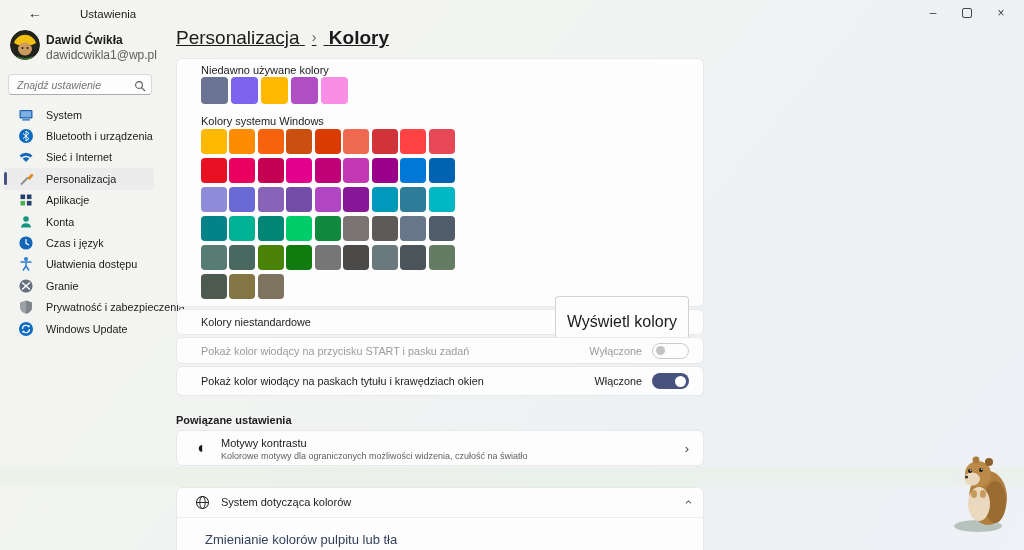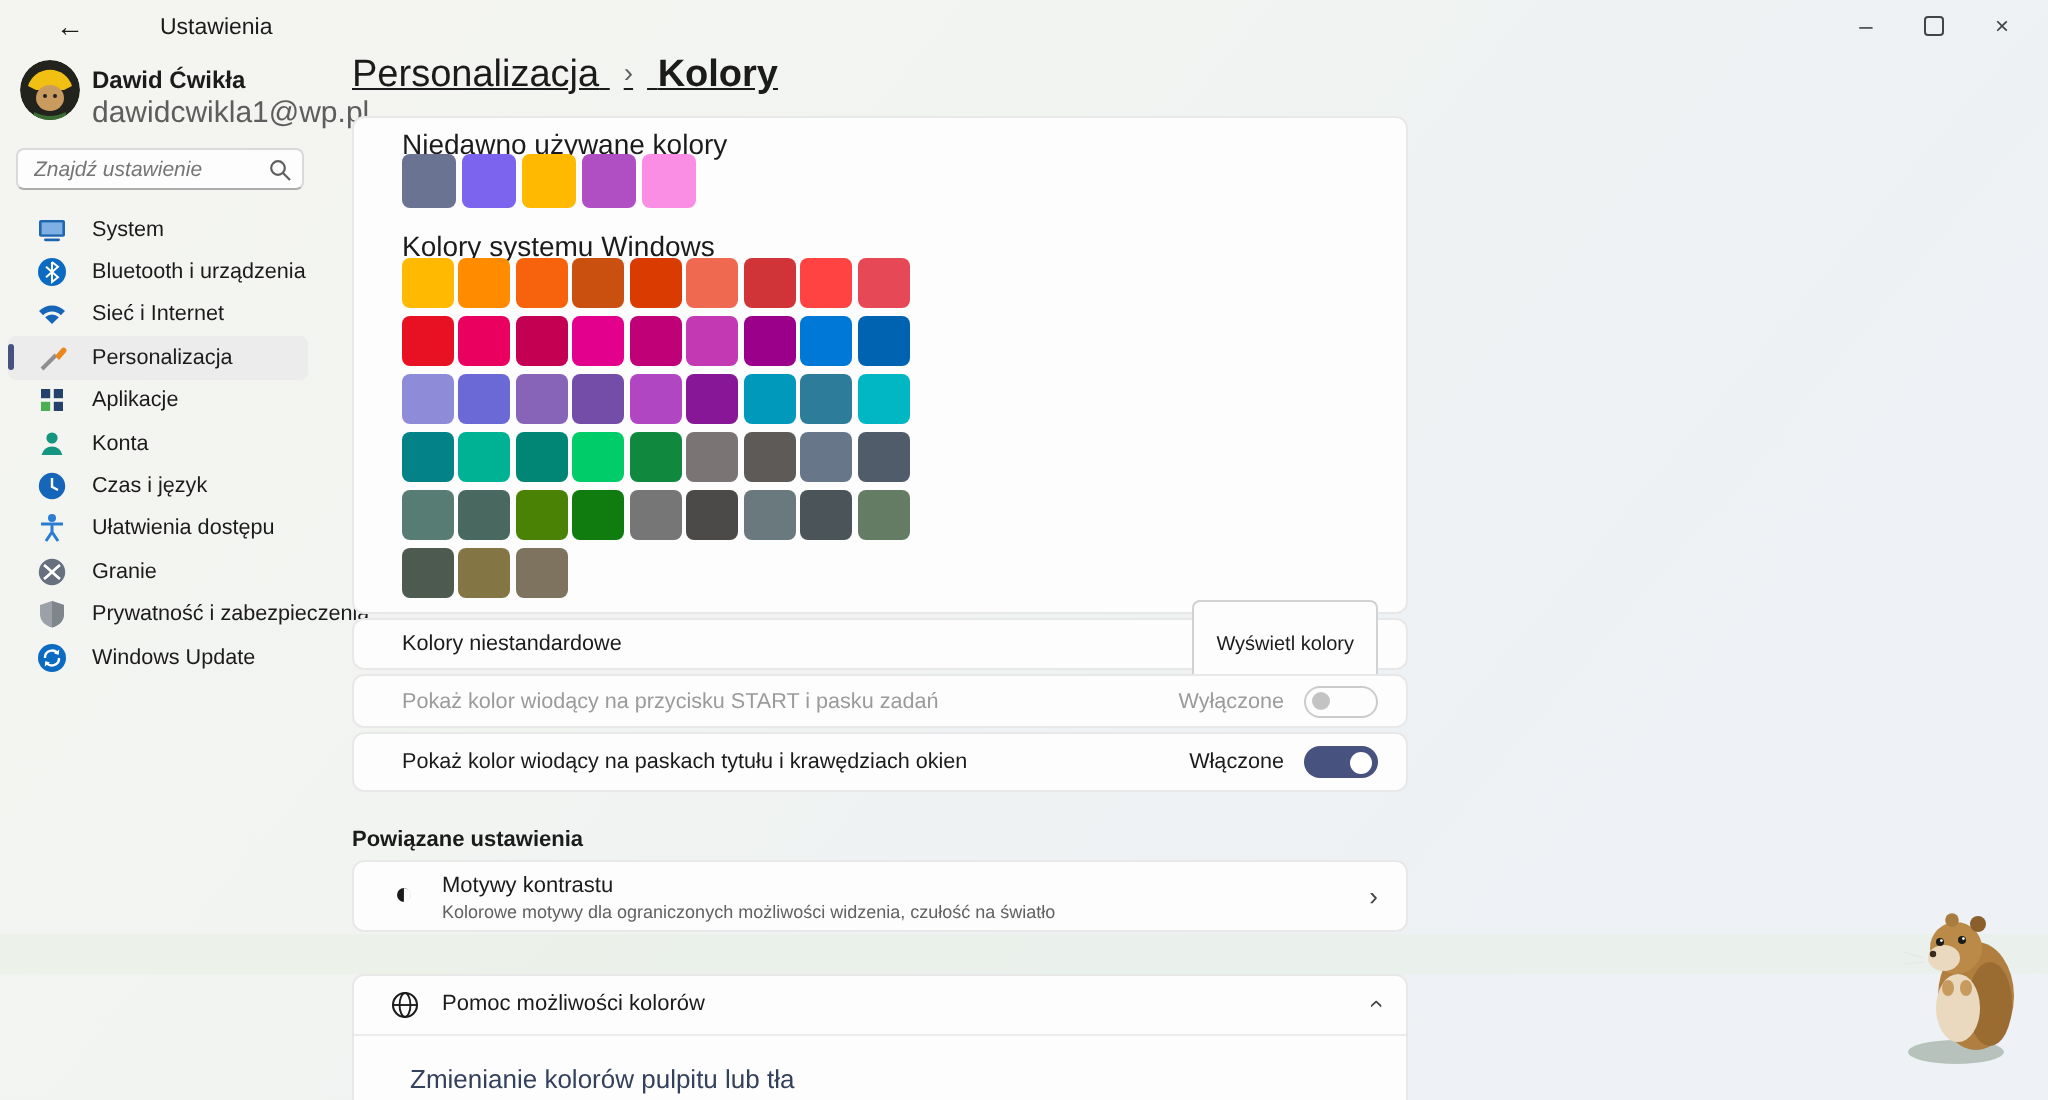--- a/index.html
+++ b/index.html
@@ -12,21 +12,21 @@
   
   .back{position:absolute;left:28px;top:5px;font-size:14px;color:#1b1b1b;cursor:default;}
   .win-title{position:absolute;left:80px;top:8px;font-size:11.5px;}
   .caption{position:absolute;right:6px;top:0;display:flex;}
   .cap-btn{width:34px;height:26px;display:flex;align-items:center;justify-content:center;font-size:12px;color:#444;}
   .max-glyph{width:8px;height:8px;border:1.1px solid #444;border-radius:2px;display:inline-block;}
 
   
   .avatar{position:absolute;left:10px;top:30px;width:30px;height:30px;border-radius:50%;overflow:hidden;}
   .user-name{position:absolute;left:46px;top:33px;font-size:12px;font-weight:bold;}
-  .user-email{position:absolute;left:46px;top:48px;font-size:15px;color:#5d5d5d;}
+  .user-email{position:absolute;left:46px;top:48px;font-size:12px;color:#5d5d5d;}
   .search{position:absolute;left:8px;top:74px;width:142px;height:19px;background:#fdfdfd;
     border:1px solid #d9d9d9;border-bottom-color:#adadad;border-radius:4px;}
   .search input{position:absolute;left:6px;top:1px;width:112px;height:15px;border:0;outline:0;background:transparent;
     font-size:10.5px;color:#454545;font-family:inherit;font-style:italic;}
   .search .icon{position:absolute;right:5px;top:3px;}
   .nav{position:absolute;left:4px;top:104px;width:150px;}
   .nav-item{position:relative;height:21.4px;display:flex;align-items:center;border-radius:4px;}
   .nav-item .icon{width:16px;height:16px;margin-left:14px;display:inline-flex;}
   .nav-label{margin-left:12px;font-size:10.8px;white-space:nowrap;}
   .nav-item.selected{background:#ECECEC;}
@@ -34,34 +34,34 @@
 
   
   .breadcrumb{position:absolute;left:176px;top:27px;font-size:19px;text-decoration:underline;}
   .crumb-parent{font-weight:400;color:#1b1b1b;}
   .crumb-sep{color:#5f5f5f;font-size:14px;margin:0 7px;position:relative;top:-2px;}
   .crumb-current{font-weight:700;}
 
   .card{position:absolute;left:176px;width:528px;background:#FDFDFD;border:1px solid #E8E8E8;
     border-radius:6px;box-sizing:border-box;}
   #card-colors{top:58px;height:249px;}
-  .section-label{position:absolute;left:24px;font-size:14px;color:#1b1b1b;}
+  .section-label{position:absolute;left:24px;font-size:11px;color:#1b1b1b;}
   .swatch-row{position:absolute;left:24px;display:flex;gap:3px;}
   .swatch-grid{position:absolute;left:24px;width:260px;display:flex;flex-wrap:wrap;gap:4px 2.8px;}
   .swatch{border-radius:4px;}
   .swatch.recent{width:27px;height:27px;}
   .swatch.sys{width:25.7px;height:25px;}
 
   .row-card{display:flex;align-items:center;}
   #card-custom{top:309px;height:26px;}
   #card-start{top:337px;height:27px;justify-content:space-between;}
   #card-titlebars{top:366px;height:30px;}
   .row-label{margin-left:24px;font-size:10.8px;}
   .row-right{margin-left:auto;margin-right:14px;display:flex;align-items:center;gap:10px;}
-  .btn{font-size:10px;padding:16px 11px;background:#FDFDFD;border:1px solid #D2D2D2;border-bottom-color:#bdbdbd;
+  .btn{font-size:16px;padding:16px 11px;background:#FDFDFD;border:1px solid #D2D2D2;border-bottom-color:#bdbdbd;
     border-radius:4px;color:#1b1b1b;}
   .state-label{font-size:10.8px;margin-left:32px;}
   .disabled .row-label,.disabled .state-label{color:#9b9b9b;}
   .toggle{position:relative;width:37px;height:16px;border-radius:9px;box-sizing:border-box;}
   .toggle.on{background:#47527F;}
   .toggle.on .knob{position:absolute;right:3px;top:2.5px;width:11px;height:11px;border-radius:50%;background:#fff;}
   .toggle.off{border:1px solid #9a9a9a;}
   .toggle.off .knob{position:absolute;left:3px;top:2.5px;width:9px;height:9px;border-radius:50%;background:#8a8a8a;}
   .disabled .toggle{opacity:.5;}
 
@@ -334,21 +334,21 @@
 
   <div class="card" id="card-help">
     <div class="help-header">
       <span class="card-icon">
         <svg width="15" height="15" viewBox="0 0 16 16">
             <circle cx="8" cy="8" r="6.4" fill="none" stroke="#1b1b1b" stroke-width="1.1"></circle>
             <ellipse cx="8" cy="8" rx="2.9" ry="6.4" fill="none" stroke="#1b1b1b" stroke-width="1"></ellipse>
             <line x1="1.6" y1="8" x2="14.4" y2="8" stroke="#1b1b1b" stroke-width="1"></line>
           </svg>
       </span>
-      <span class="card-title">Pomoc możliwości kolorów</span>
+      <span class="card-title">System dotycząca kolorów</span>
       <span class="chev up">›</span>
     </div>
     <div class="help-divider"></div>
     <span class="help-link">Zmienianie kolorów pulpitu lub tła</span>
   </div>
 
   <span class="hamster">
     <svg width="72" height="84" viewBox="0 0 72 84">
       <ellipse cx="30" cy="74" rx="24" ry="6" fill="#8d9b8d" opacity="0.55"></ellipse>
       <ellipse cx="40" cy="46" rx="19" ry="27" fill="#b07f40"></ellipse>

